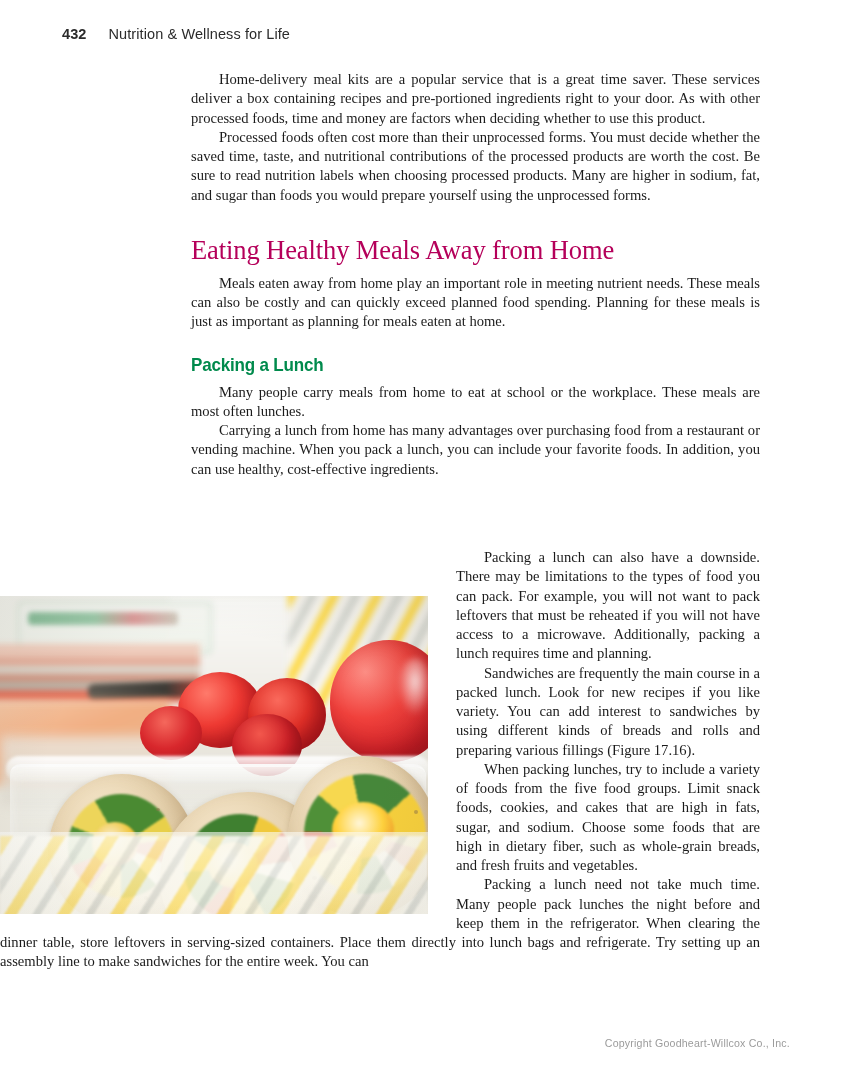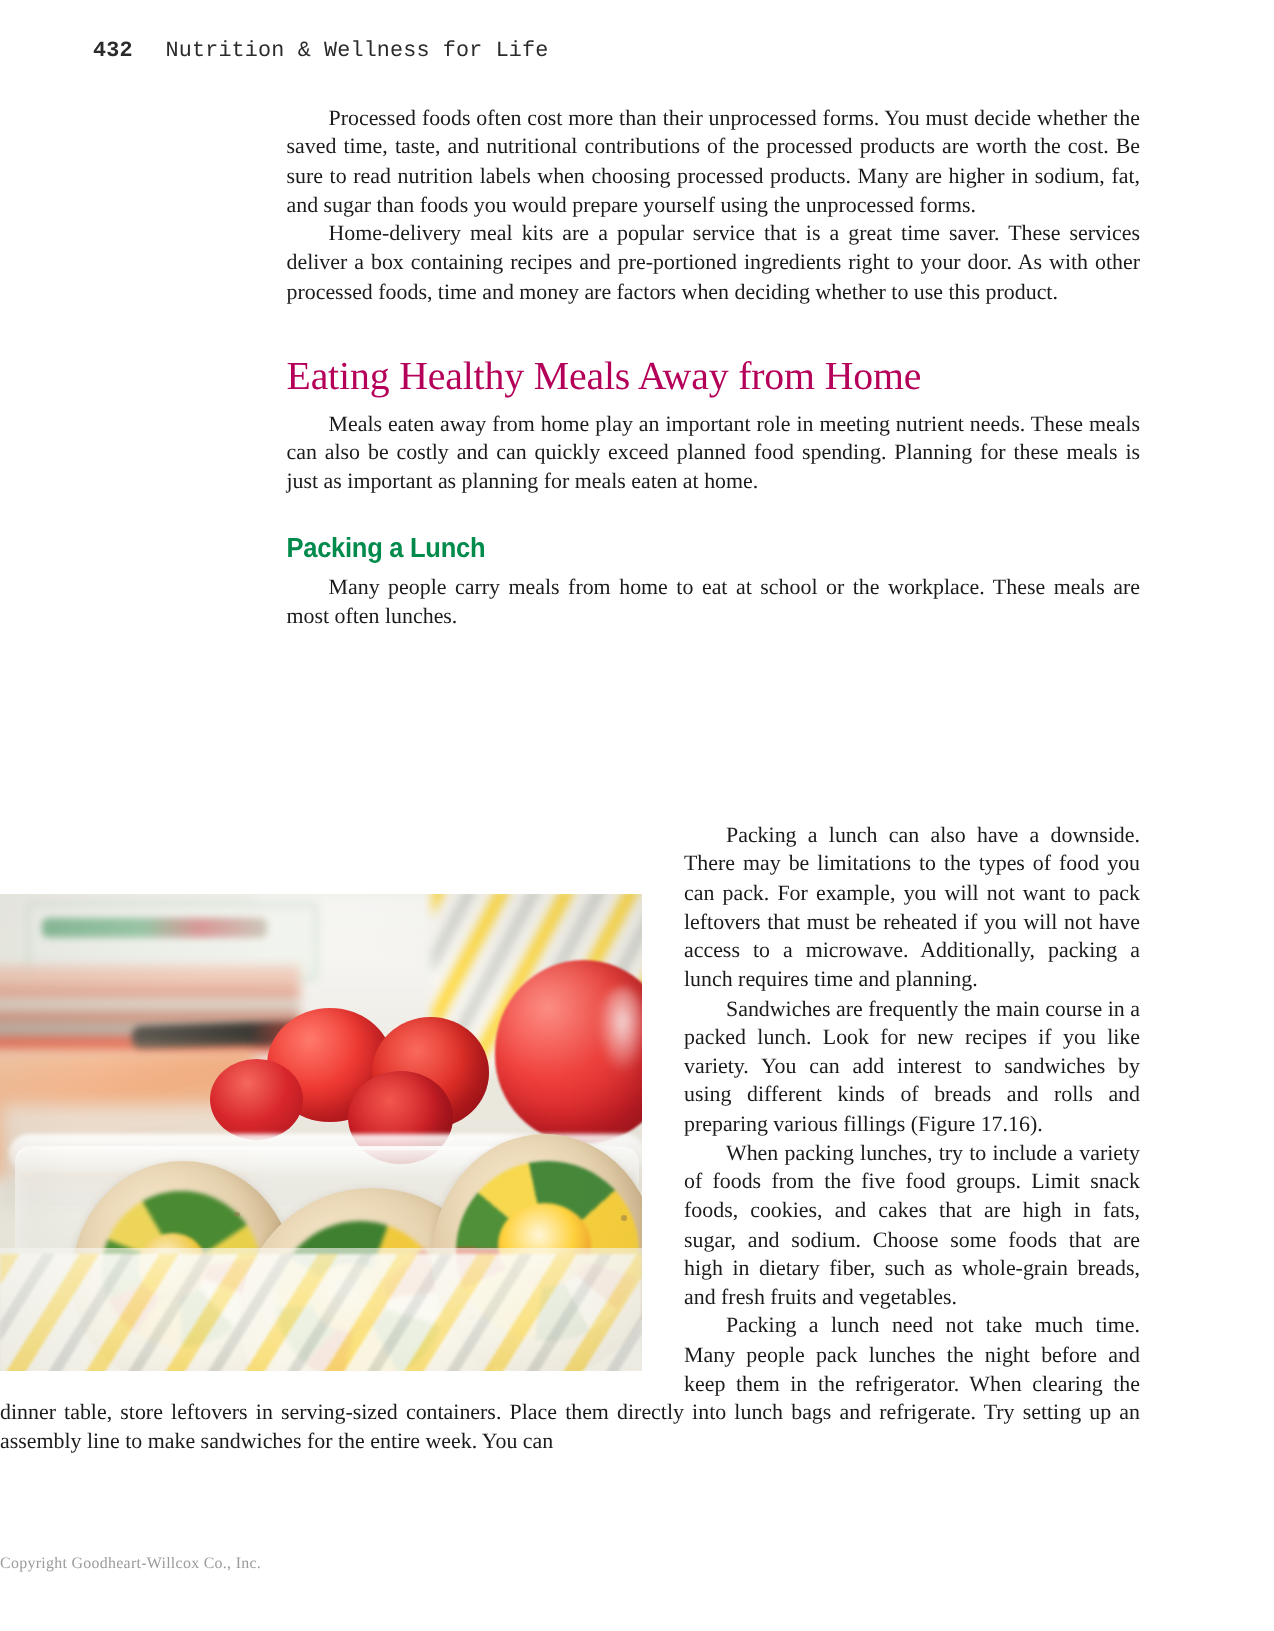--- a/index.html
+++ b/index.html
@@ -18,21 +18,21 @@
     overflow: hidden;
     background: #ffffff;
   }
 
   
   .running-head {
     position: absolute;
     top: 26px;
     left: 62px;
     width: 600px;
-    font-family: Liberation Mono, monospace;
+    font-family: Liberation Sans, sans-serif;
     font-size: 14.5px;
     color: #2b2b2b;
     letter-spacing: .1px;
   }
   .running-head .folio {
     font-weight: bold;
     font-size: 14.5px;
     margin-right: 22px;
   }
 
@@ -139,21 +139,22 @@
     color: #d41f26;
     font-size: 13.6px;
   }
 
   
   .footer {
     position: absolute;
     left: 0;
     top: 1037px;
     width: 790px;
-    font-family: Liberation Serif, serif;
+    text-align: right;
+    font-family: Liberation Sans, sans-serif;
     font-size: 10.6px;
     color: #9b9b9b;
     letter-spacing: .2px;
   }
 
   
   .ph-layer { position: absolute; }
 
   
   .bg-top {
@@ -410,34 +411,35 @@
 </head>
 <body>
 
 <div id="page">
 
   <div class="running-head">
     <span class="folio">432</span><span>Nutrition &amp; Wellness for Life</span>
   </div>
 
   <div class="text-col">
+    <p class="body">Home-delivery meal kits are a popular service that is a great time saver. These services deliver a box containing recipes and pre-portioned ingredients right to your door. As with other processed foods, time and money are factors when deciding whether to use this product.</p>
     <p class="body">Processed foods often cost more than their unprocessed forms. You must decide whether the saved time, taste, and nutritional contributions of the processed products are worth the cost. Be sure to read nutrition labels when choosing processed products. Many are higher in sodium, fat, and sugar than foods you would prepare yourself using the unprocessed forms.</p>
-    <p class="body">Home-delivery meal kits are a popular service that is a great time saver. These services deliver a box containing recipes and pre-portioned ingredients right to your door. As with other processed foods, time and money are factors when deciding whether to use this product.</p>
 
     <div class="gap-before-h1"></div>
     <h1 class="section-title">Eating Healthy Meals Away from Home</h1>
     <div class="gap-after-h1"></div>
 
     <p class="body">Meals eaten away from home play an important role in meeting nutrient needs. These meals can also be costly and can quickly exceed planned food spending. Planning for these meals is just as important as planning for meals eaten at home.</p>
 
     <div class="gap-before-h2"></div>
     <h2 class="sub-title">Packing a Lunch</h2>
     <div class="gap-after-h2"></div>
 
     <p class="body">Many people carry meals from home to eat at school or the workplace. These meals are most often lunches.</p>
+    <p class="body">Carrying a lunch from home has many advantages over purchasing food from a restaurant or vending machine. When you pack a lunch, you can include your favorite foods. In addition, you can use healthy, cost-effective ingredients.</p>
   </div>
 
   <div class="wrap-zone">
 
     <div class="figure-float">
 
       <div class="photo">
         <div class="ph-layer bg-top"></div>
         <div class="ph-layer bg-white-right"></div>
         <div class="ph-layer bg-label"></div>

